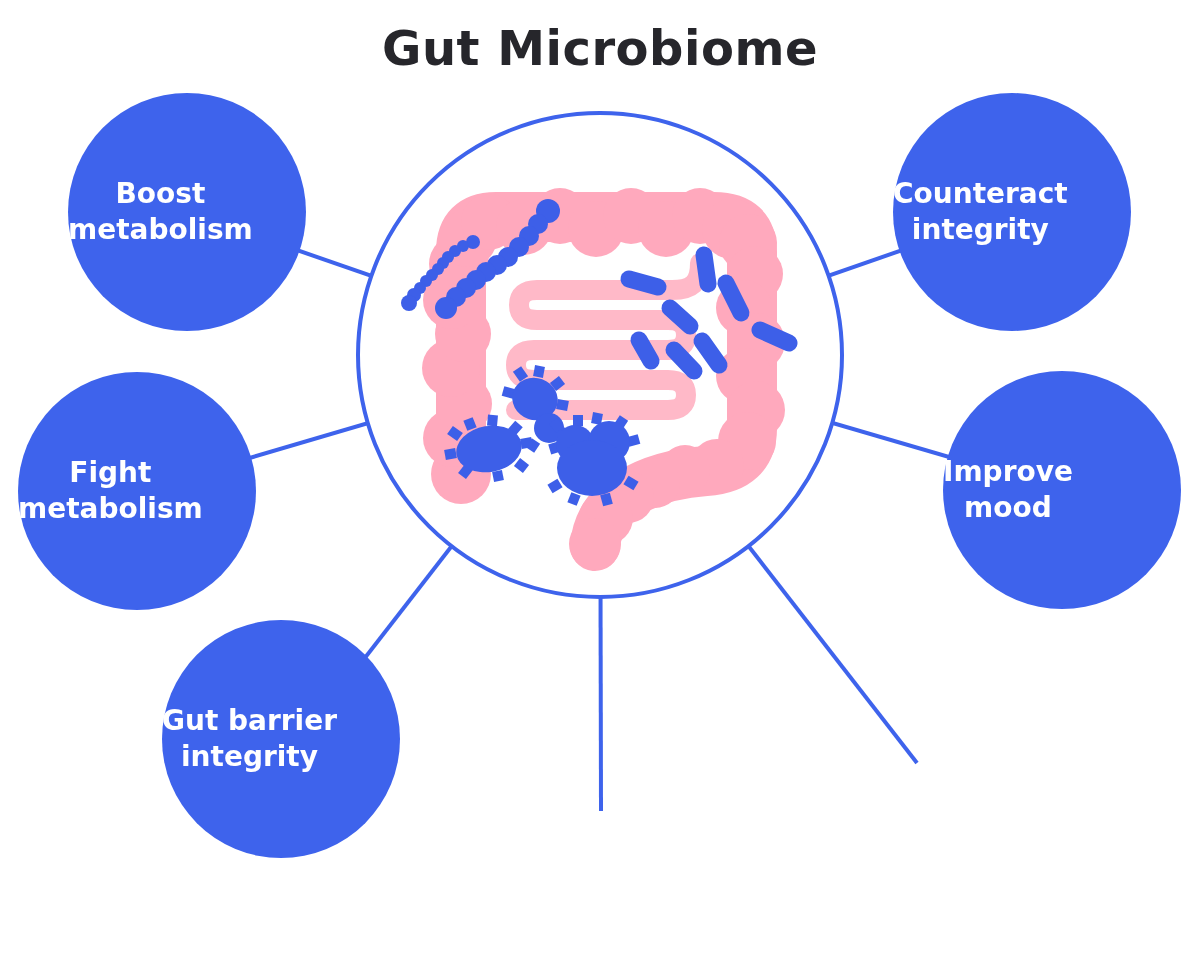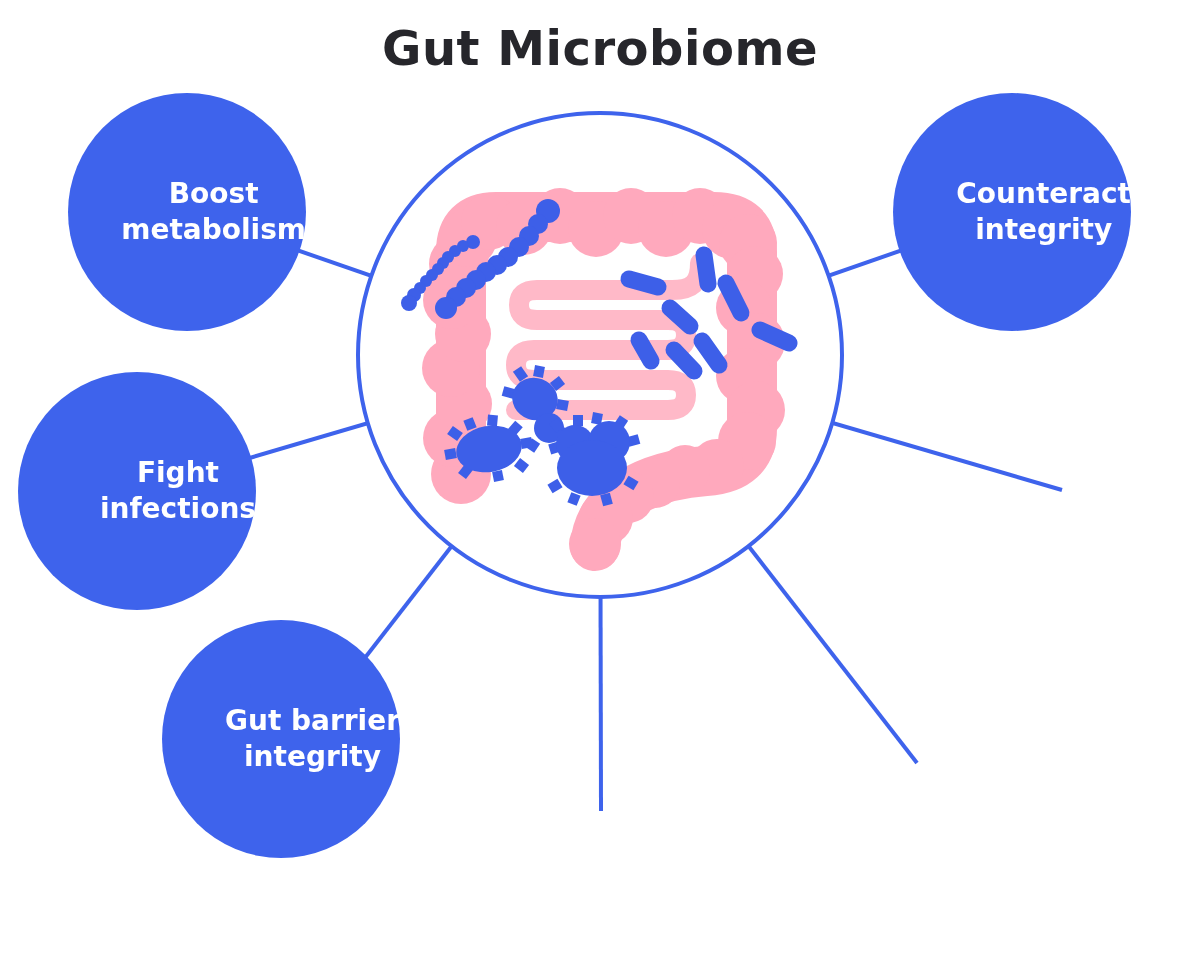--- a/index.html
+++ b/index.html
@@ -33,21 +33,21 @@
   .colon-path{stroke:var(--colon-pink);stroke-width:50;fill:none;stroke-linecap:round;stroke-linejoin:round;}
   .colon-bump{fill:var(--colon-pink);}
   .squiggle{stroke:var(--intestine-pink);stroke-width:20;fill:none;stroke-linecap:round;stroke-linejoin:round;}
   .germ{fill:var(--bacteria-blue);}
   .rod{stroke:var(--bacteria-blue);stroke-width:17;stroke-linecap:round;}
   .spike{stroke:var(--bacteria-blue);stroke-width:10;stroke-linecap:butt;}
   .node{
     position:absolute;
     width:238px;height:238px;border-radius:50%;
     background:var(--node-blue);
-    display:flex;align-items:center;justify-content:flex-end;
+    display:flex;align-items:center;justify-content:flex-start;
     text-align:center;
   }
   .node span{
     color:var(--node-text);
     font-size:28px;font-weight:bold;line-height:1.3;
     white-space:pre-line;
   }
   .n-boost{left:68px;top:93px;}
   .n-counteract{left:893px;top:93px;}
   .n-fight{left:18px;top:372px;}
@@ -198,20 +198,24 @@
   <div class="node n-boost">
     <span>Boost
 metabolism</span>
   </div>
   <div class="node n-counteract">
     <span>Counteract
 integrity</span>
   </div>
   <div class="node n-fight">
     <span>Fight
-infections</span>
+metabolism</span>
+  </div>
+  <div class="node n-improve">
+    <span>Improve
+mood</span>
   </div>
   <div class="node n-barrier">
     <span>Gut barrier
 integrity</span>
   </div>
 
 </div>
 
 </body></html>

